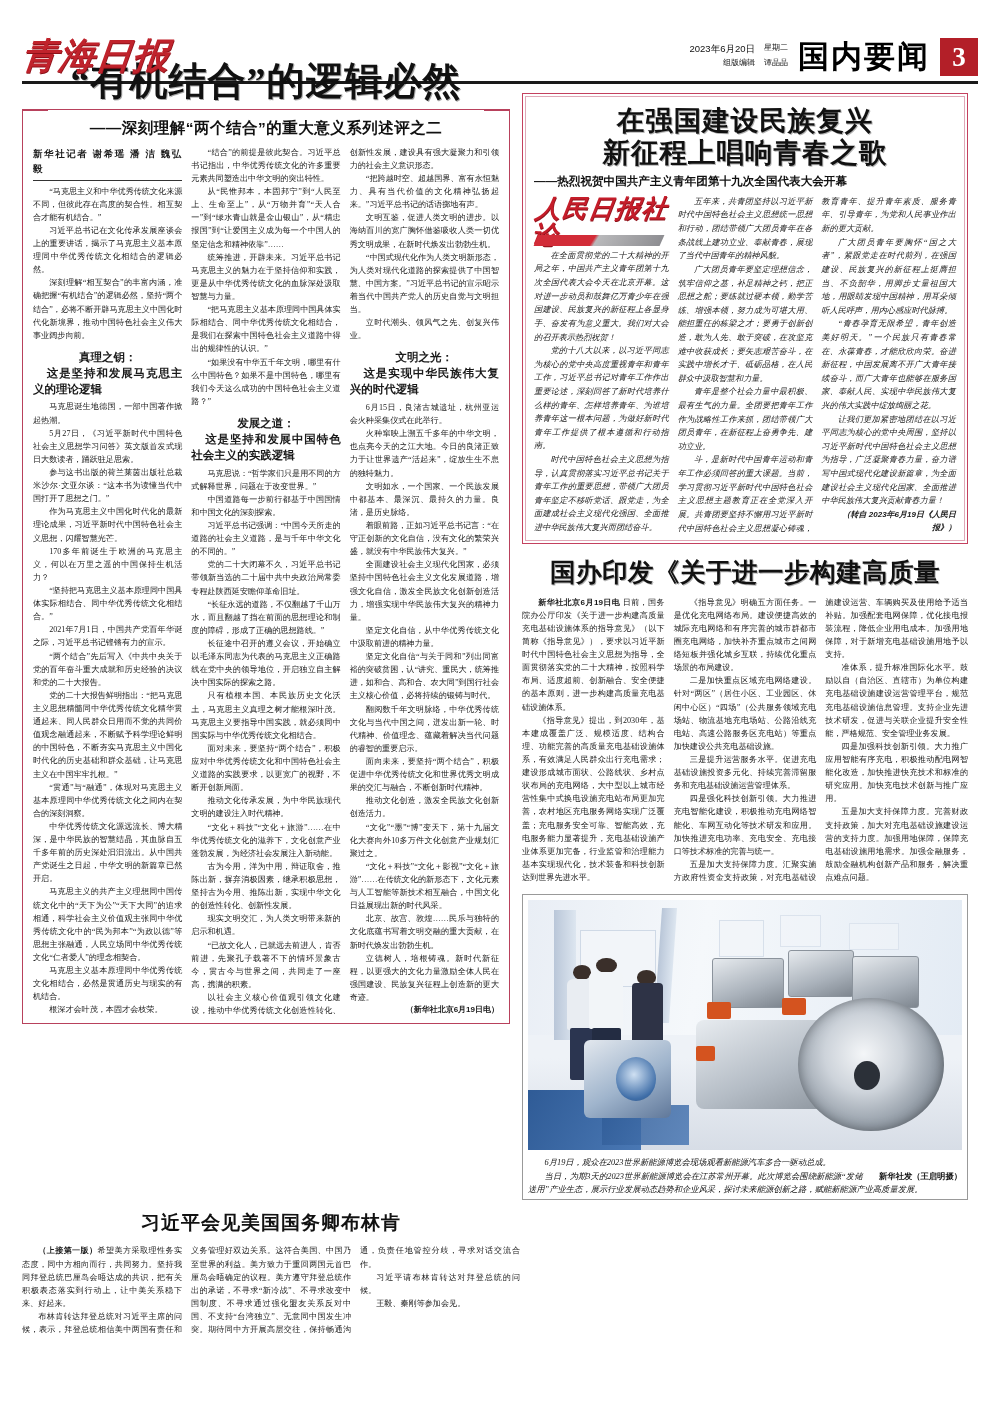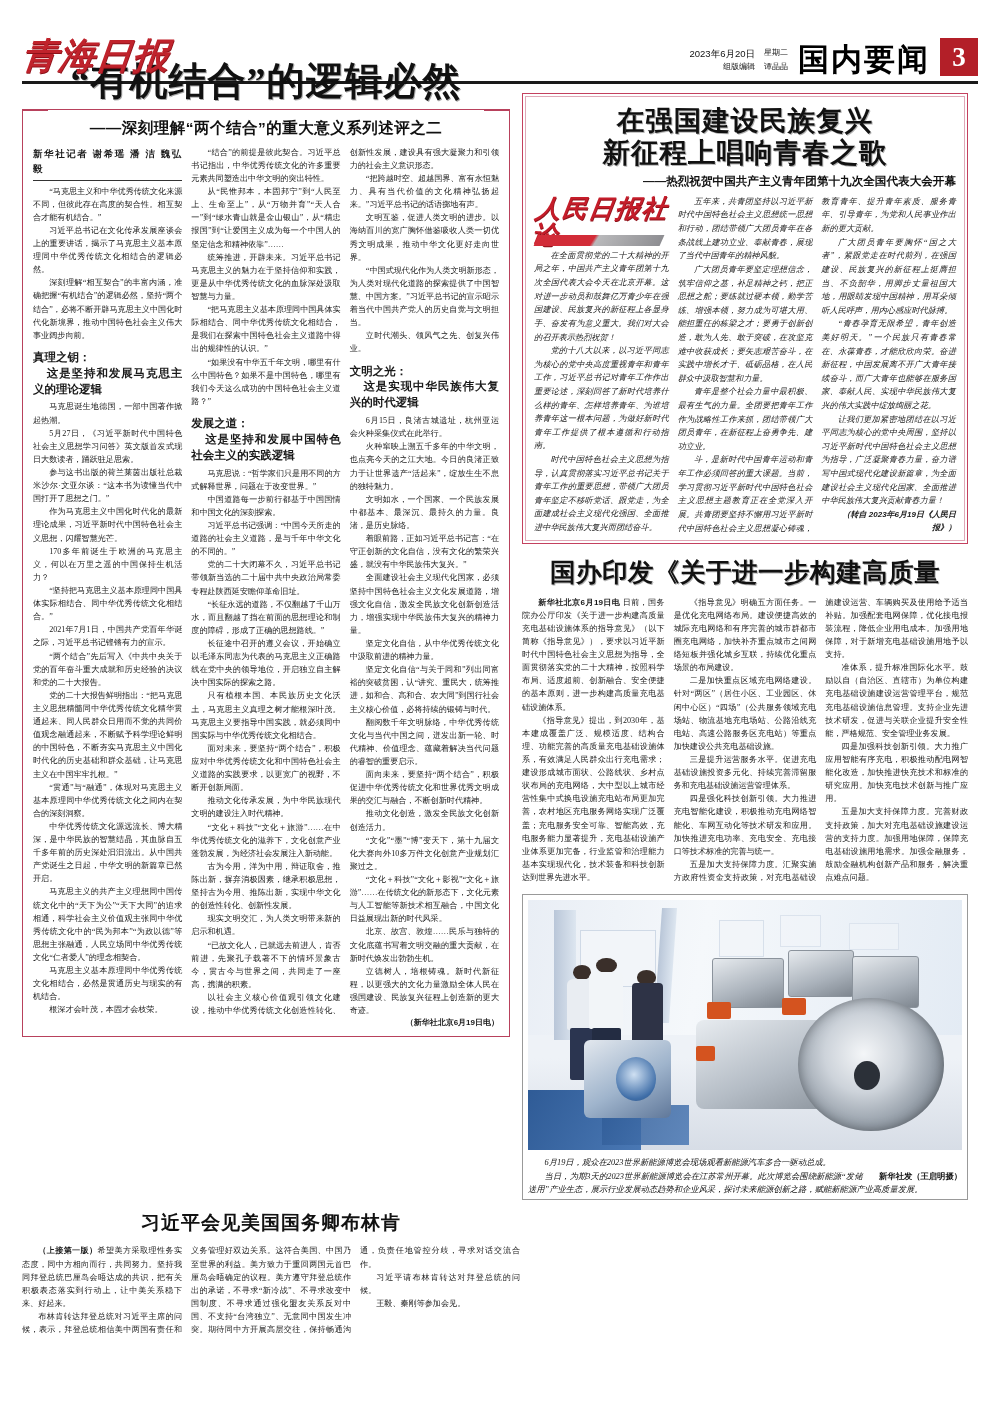--- a/index.html
+++ b/index.html
@@ -20,21 +20,21 @@
   .logo-wrap{padding-bottom:4px;}
   .logo{
     font-family:"Liberation Serif",serif;
     font-weight:bold;font-style:italic;
     font-size:36px;letter-spacing:1px;
     color:#c0232c;
     transform:skewX(-6deg);
     line-height:1;
     text-shadow:0.5px 0.5px 0 #8d1119;
   }
-  .mast-right{display:flex;align-items:flex-end;gap:10px;padding-bottom:2px;}
+  .mast-right{display:flex;align-items:center;gap:10px;padding-bottom:2px;}
   .mast-meta{
     text-align:right;font-size:9.5px;line-height:1.5;color:#111;
     font-family:"Liberation Sans","DejaVu Sans",sans-serif;
     padding-bottom:3px;
   }
   .mast-meta .row{display:flex;gap:9px;justify-content:flex-end;white-space:nowrap;}
   .mast-meta .lbl{font-size:8px;}
   .mast-section{
     font-family:"Liberation Sans","DejaVu Sans",sans-serif;
     font-weight:bold;font-size:31px;letter-spacing:2px;line-height:1;
@@ -89,21 +89,21 @@
     text-justify:inter-ideograph;
     font-family:"Liberation Serif","DejaVu Serif",serif;
     color:#1a1a1a;
   }
   .bodytext p{margin:0;text-indent:2em;}
   .sec-head{
     break-inside:avoid;margin:5px 0 3px 0;text-indent:0;
     font-family:"Liberation Sans","DejaVu Sans",sans-serif;
     font-weight:bold;font-size:11.5px;line-height:1.38;
   }
-  .sec-head .l1{display:block;text-align:left;margin-top:8px;}
+  .sec-head .l1{display:block;text-align:center;margin-top:8px;}
   .sec-head .l2{display:block;text-indent:1.2em;}
   .endmark{text-align:right;font-weight:bold;text-indent:0;
     font-family:"Liberation Sans","DejaVu Sans",sans-serif;font-size:8px;}
   .dateline{font-weight:bold;font-family:"Liberation Sans","DejaVu Sans",sans-serif;}
 
   
   .edbox{
     border:1.4px solid #c4415f;
     padding:9px 11px 8px 11px;
     box-sizing:border-box;
@@ -112,21 +112,21 @@
   .edbox:before{
     content:"";position:absolute;inset:2px;border:0.7px solid #e0a8b7;pointer-events:none;
   }
   .headline2{
     text-align:center;font-family:"Liberation Serif","DejaVu Serif",serif;
     font-weight:bold;font-size:27.5px;line-height:1.18;letter-spacing:1px;
     text-shadow:1px 1px 0 rgba(0,0,0,0.3);
     margin:2px 0 4px 0;
   }
   .subhead2{
-    text-align:right;font-family:"Liberation Sans","DejaVu Sans",sans-serif;
+    text-align:left;font-family:"Liberation Sans","DejaVu Sans",sans-serif;
     font-weight:bold;font-size:11.6px;margin-bottom:6px;
   }
   .rmrb-logo{
     float:left;width:132px;height:52px;margin:1px 8px 1px 0;position:relative;
   }
   .rmrb-logo .cal{
     font-family:"Liberation Serif",serif;font-weight:bold;font-style:italic;
     font-size:25px;color:#c51d2a;letter-spacing:1px;transform:skewX(-8deg);
     display:block;line-height:1.05;
     text-shadow:0.5px 0.5px 0 #8d1119;
@@ -294,21 +294,21 @@
           <p>长征途中召开的遵义会议，开始确立以毛泽东同志为代表的马克思主义正确路线在党中央的领导地位，开启独立自主解决中国实际的探索之路。</p>
           <p>只有植根本国、本民族历史文化沃土，马克思主义真理之树才能根深叶茂。马克思主义要指导中国实践，就必须同中国实际与中华优秀传统文化相结合。</p>
           <p>面对未来，要坚持“两个结合”，积极应对中华优秀传统文化和中国特色社会主义道路的实践要求，以更宽广的视野，不断开创新局面。</p>
           <p>推动文化传承发展，为中华民族现代文明的建设注入时代精神。</p>
           <p>“文化＋科技”“文化＋旅游”……在中华优秀传统文化的滋养下，文化创意产业蓬勃发展，为经济社会发展注入新动能。</p>
           <p>古为今用，洋为中用，辩证取舍，推陈出新，摒弃消极因素，继承积极思想，坚持古为今用、推陈出新，实现中华文化的创造性转化、创新性发展。</p>
           <p>现实文明交汇，为人类文明带来新的启示和机遇。</p>
           <p>“已故文化人，已就远去前进人，肯否前进，先聚孔子载著不下的情环景象古今，贯古今与世界之间，共同走了一座高，携满的积素。</p>
           <p>以社会主义核心价值观引领文化建设，推动中华优秀传统文化创造性转化、创新性发展，建设具有强大凝聚力和引领力的社会主义意识形态。</p>
           <p>“把跨越时空、超越国界、富有永恒魅力、具有当代价值的文化精神弘扬起来。”习近平总书记的话语掷地有声。</p>
-          <p>文明互鉴，促进人类文明的进步。以海纳百川的宽广胸怀借鉴吸收人类一切优秀文明成果，推动中华文化更好走向世界。</p>
+          <p>文明互鉴，促进人类文明的进步。以海纳百川的宽广胸怀借鉴吸收人类一切优秀文明成果，在新时代焕发出勃勃生机。</p>
           <p>“中国式现代化作为人类文明新形态，为人类对现代化道路的探索提供了中国智慧、中国方案。”习近平总书记的宣示昭示着当代中国共产党人的历史自觉与文明担当。</p>
           <p>立时代潮头、领风气之先、创复兴伟业。</p>
 
           <div class="sec-head">
             <span class="l1">文明之光：</span>
             <span class="l2">这是实现中华民族伟大复兴的时代逻辑</span>
           </div>
           <p>6月15日，良渚古城遗址，杭州亚运会火种采集仪式在此举行。</p>
           <p>火种窜映上溯五千多年的中华文明，也点亮今天的之江大地。今日的良渚正致力于让世界遗产“活起来”，绽放生生不息的独特魅力。</p>
           <p>文明如水，一个国家、一个民族发展中都基本、最深沉、最持久的力量。良渚，是历史脉络。</p>

